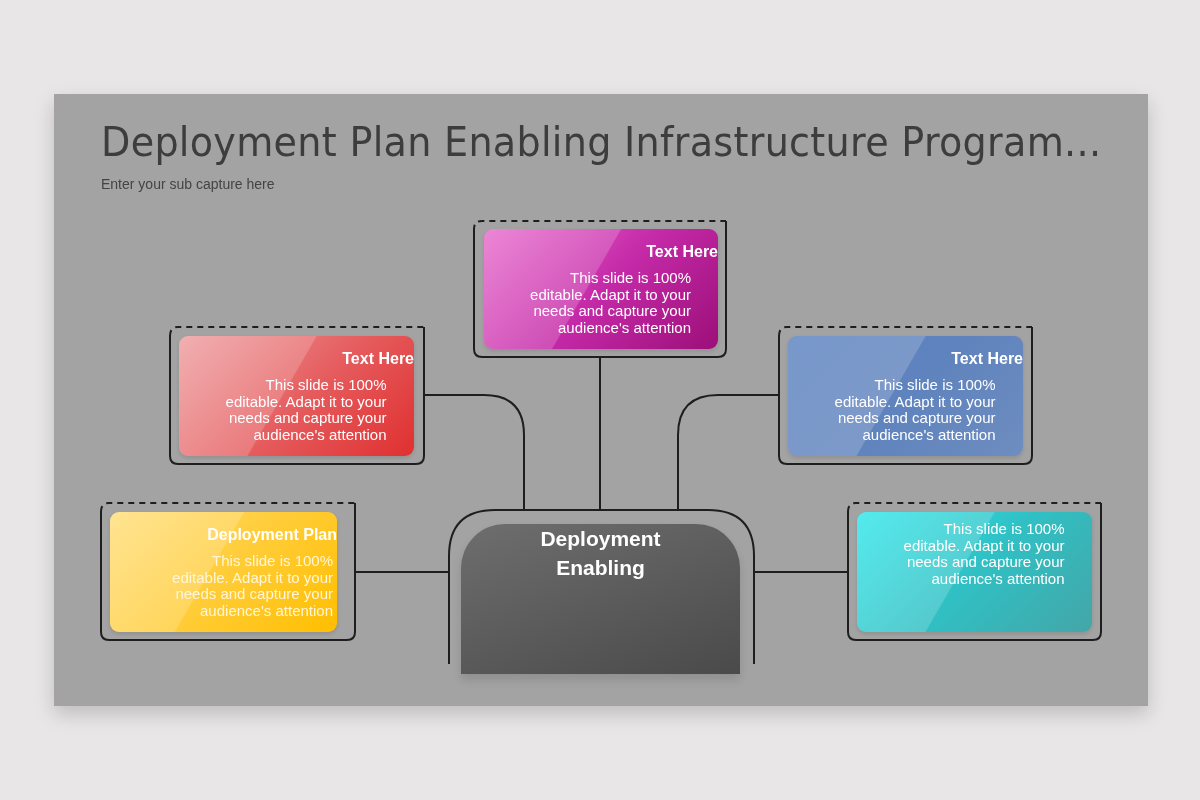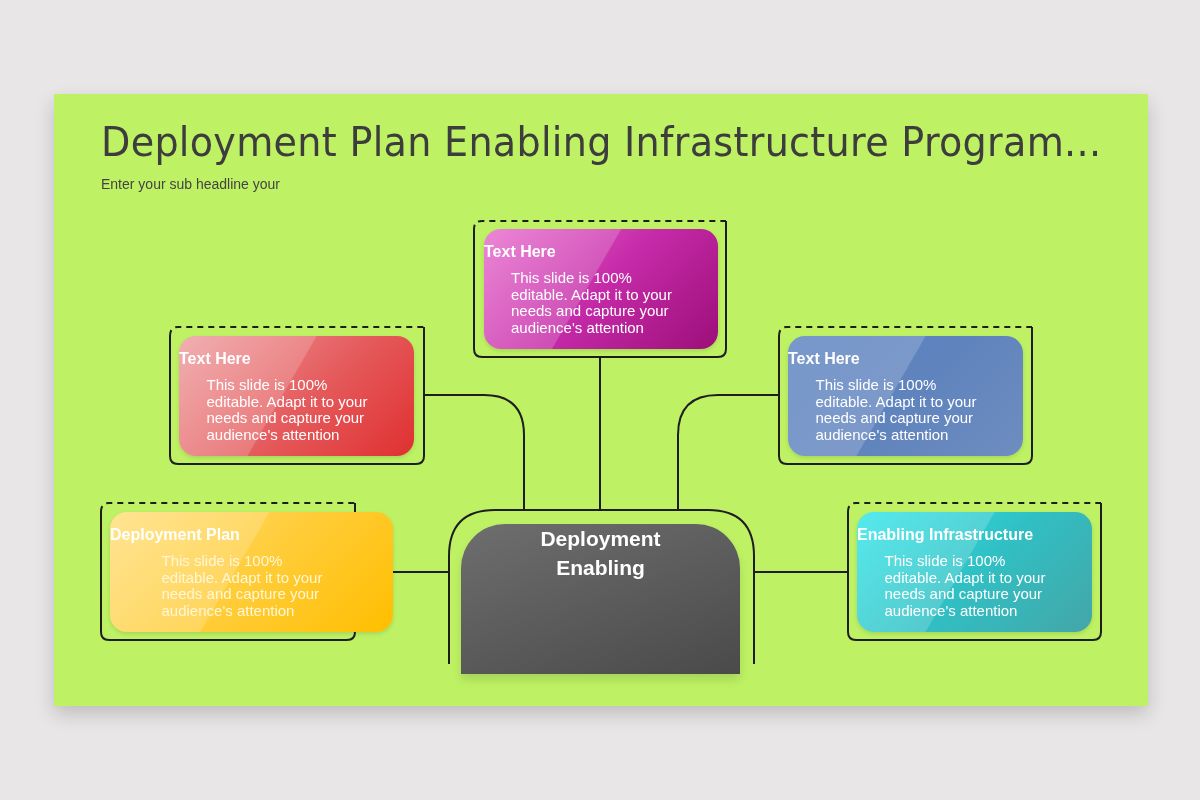--- a/index.html
+++ b/index.html
@@ -7,21 +7,21 @@
       width: 1200px; height: 800px;
       background: #e8e6e7;
       position: relative;
       overflow: hidden;
       font-family: "Liberation Sans", "DejaVu Sans", sans-serif;
     }
     .slide {
       position: absolute;
       left: 54px; top: 94px;
       width: 1094px; height: 612px;
-      background: #bef264;
+      background: #a3a3a3;
       box-shadow: 0 8px 18px rgba(0,0,0,0.18);
       overflow: hidden;
     }
     .title {
       position: absolute;
       left: 47px; top: 24px;
       font-size: 41px;
       color: #3d3d3d;
       letter-spacing: 0.3px;
       white-space: nowrap;
@@ -35,23 +35,23 @@
       left: 47px; top: 82px;
       font-size: 14px;
       color: #444;
     }
     svg.connectors {
       position: absolute; left: 0; top: 0;
       width: 1094px; height: 612px;
     }
     .card {
       position: absolute;
-      border-radius: 17px;
+      border-radius: 9px;
       color: #fff;
-      text-align: left;
+      text-align: right;
       overflow: hidden;
       box-shadow: 0 2px 4px rgba(0,0,0,0.12);
     }
     .card::after {
       content: "";
       position: absolute;
       inset: 0;
       background: linear-gradient(120deg, rgba(255,255,255,0.18) 0%, rgba(255,255,255,0.18) 45%, rgba(255,255,255,0) 45.5%);
       pointer-events: none;
     }
@@ -84,21 +84,21 @@
       font-weight: bold;
       font-size: 21px;
       line-height: 29px;
     }
   </style>
 </head>
 <body>
 
 <div class="slide">
   <div class="title">Deployment Plan Enabling Infrastructure Program...</div>
-  <div class="subtitle">Enter your sub headline your</div>
+  <div class="subtitle">Enter your sub capture here</div>
 
   <svg class="connectors" viewBox="0 0 1094 612">
     <g fill="none" stroke="#1e1e1e" stroke-width="2">
 
       <path d="M 672 127 L 672 255 Q 672 263 664 263 L 428 263 Q 420 263 420 255 L 420 137"></path>
       <path d="M 420 137 L 420 135 Q 420 127 428 127 L 672 127" stroke-dasharray="6 5"></path>
 
       <path d="M 370 233 L 370 362 Q 370 370 362 370 L 124 370 Q 116 370 116 362 L 116 242"></path>
       <path d="M 116 242 Q 116 233 124 233 L 370 233" stroke-dasharray="6 5"></path>
 
@@ -133,27 +133,26 @@
   <div class="card" style="left:125px; top:242px; width:235px; height:120px; background:linear-gradient(135deg,#ee9ea0 0%,#e55a5c 55%,#e03030 100%);">
     <div class="c-title">Text Here</div>
     <div class="c-body">This slide is 100% editable. Adapt it to your needs and capture your audience's attention</div>
   </div>
 
   <div class="card" style="left:734px; top:242px; width:235px; height:120px; background:linear-gradient(135deg,#5a80bf 0%,#5f83bd 50%,#6e8dc0 100%);">
     <div class="c-title">Text Here</div>
     <div class="c-body">This slide is 100% editable. Adapt it to your needs and capture your audience's attention</div>
   </div>
 
-  <div class="card" style="left:56px; top:418px; width:283px; height:120px; background:linear-gradient(135deg,#ffde7a 0%,#ffcd3a 50%,#ffbe00 100%);">
+  <div class="card" style="left:56px; top:418px; width:188px; height:120px; background:linear-gradient(135deg,#ffde7a 0%,#ffcd3a 50%,#ffbe00 100%);padding-left:39px;">
     <div class="c-title">Deployment Plan</div>
     <div class="c-body" style="color:#fff6d6;">This slide is 100% editable. Adapt it to your needs and capture your audience's attention</div>
   </div>
 
   <div class="card" style="left:803px; top:418px; width:235px; height:120px; background:linear-gradient(135deg,#2ee6ea 0%,#30c0c4 50%,#44a6a8 100%);">
-    <div class="c-title">Enabling Infrastructure</div>
     <div class="c-body">This slide is 100% editable. Adapt it to your needs and capture your audience's attention</div>
   </div>
 
   <div class="center-card">
     <div class="c-title">
       <div>Deployment</div>
       <div>Enabling</div>
     </div>
   </div>
 </div>

